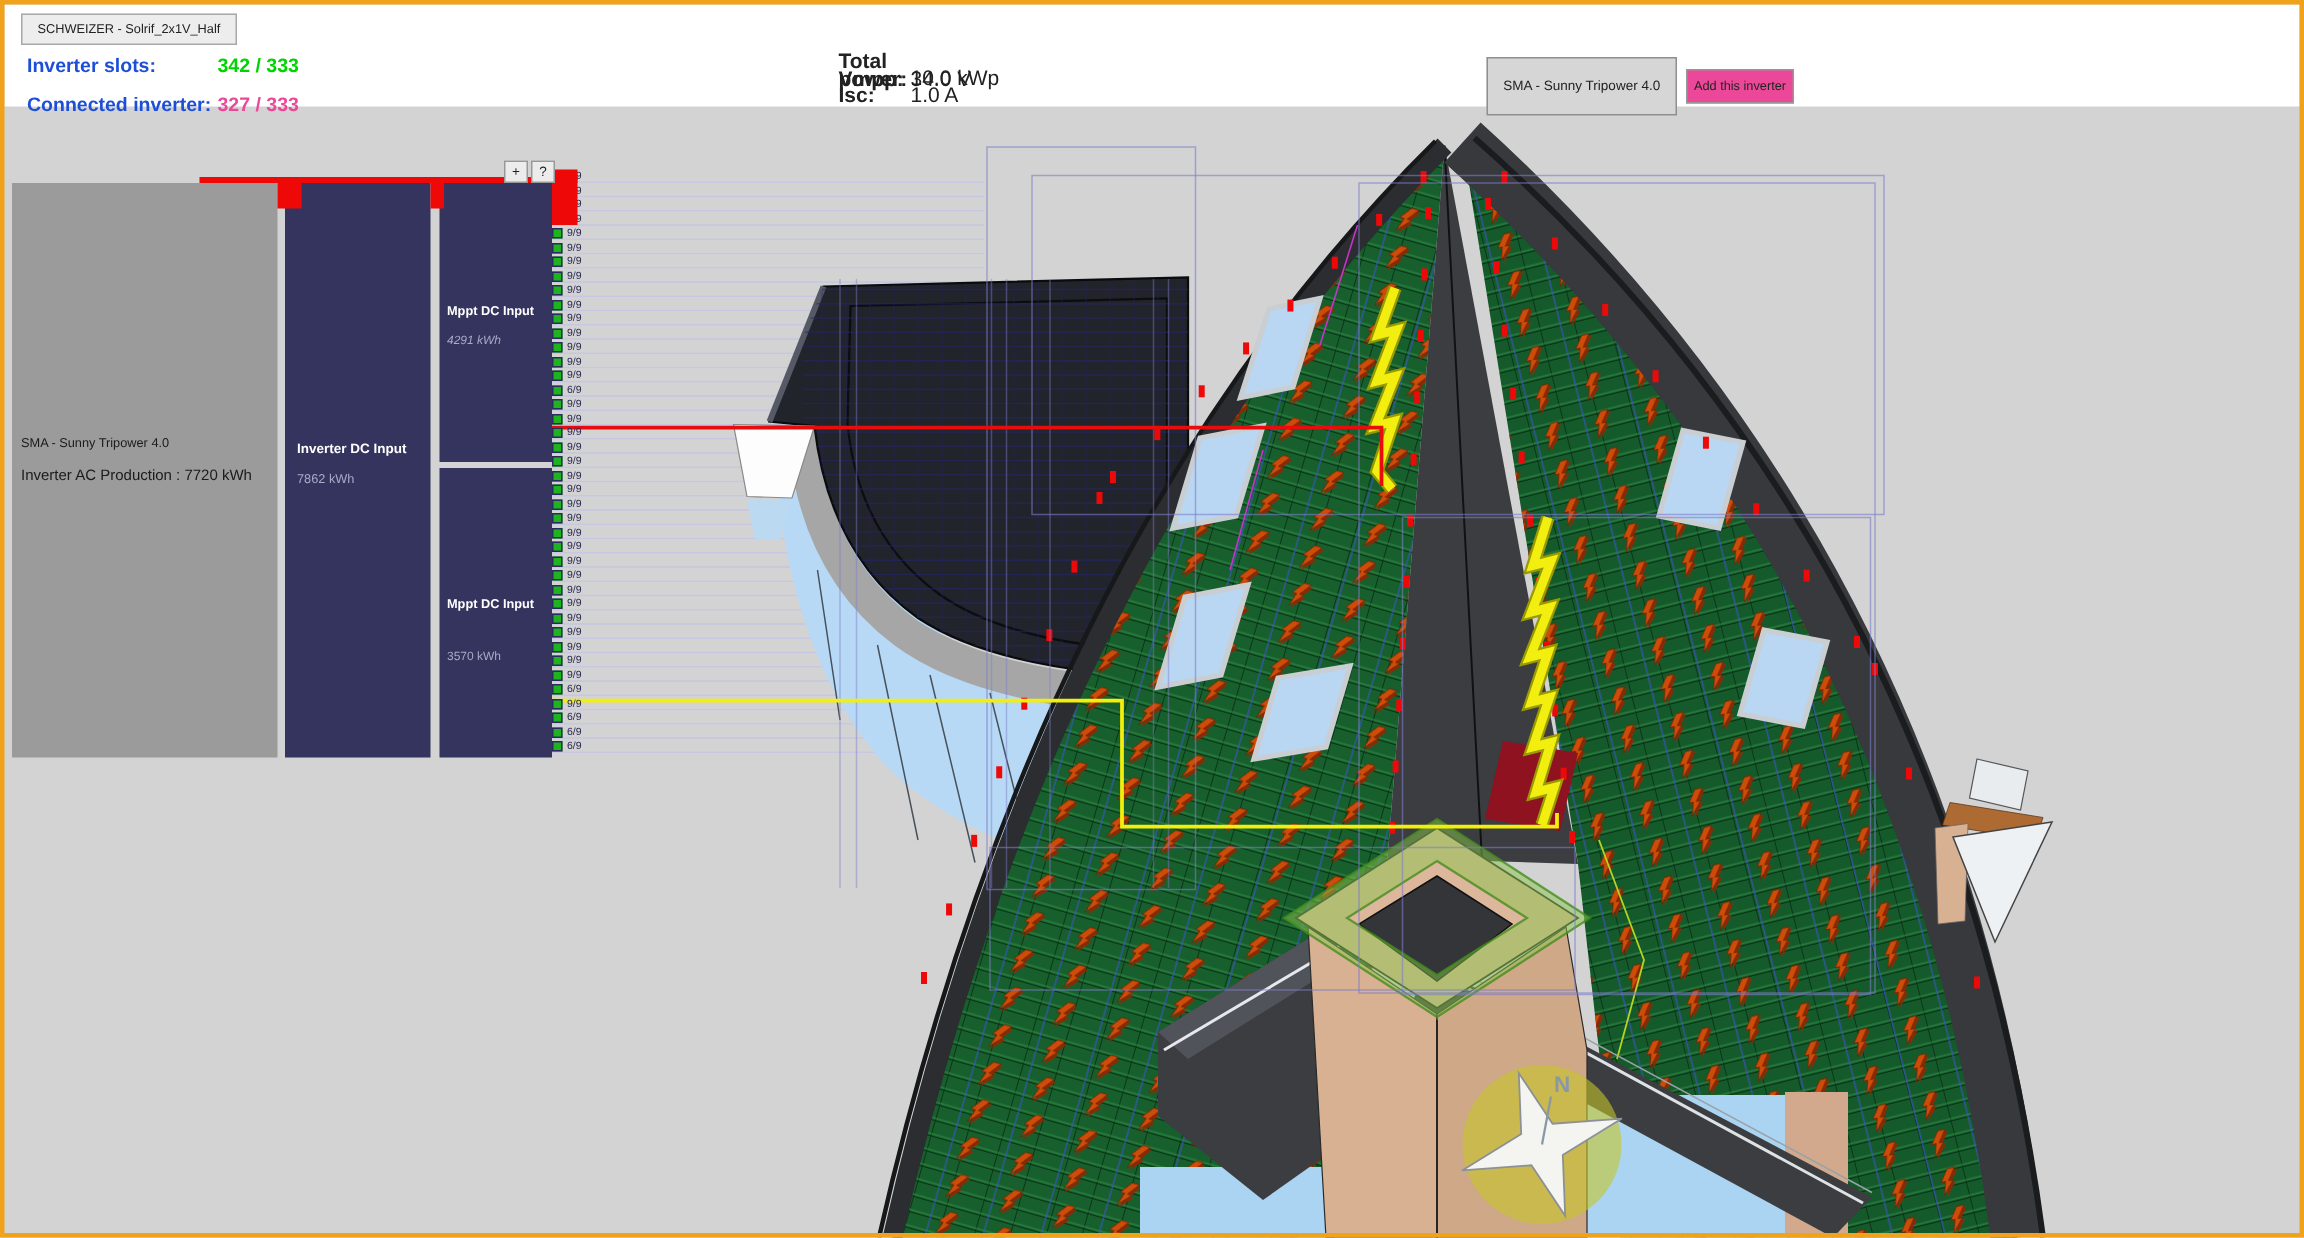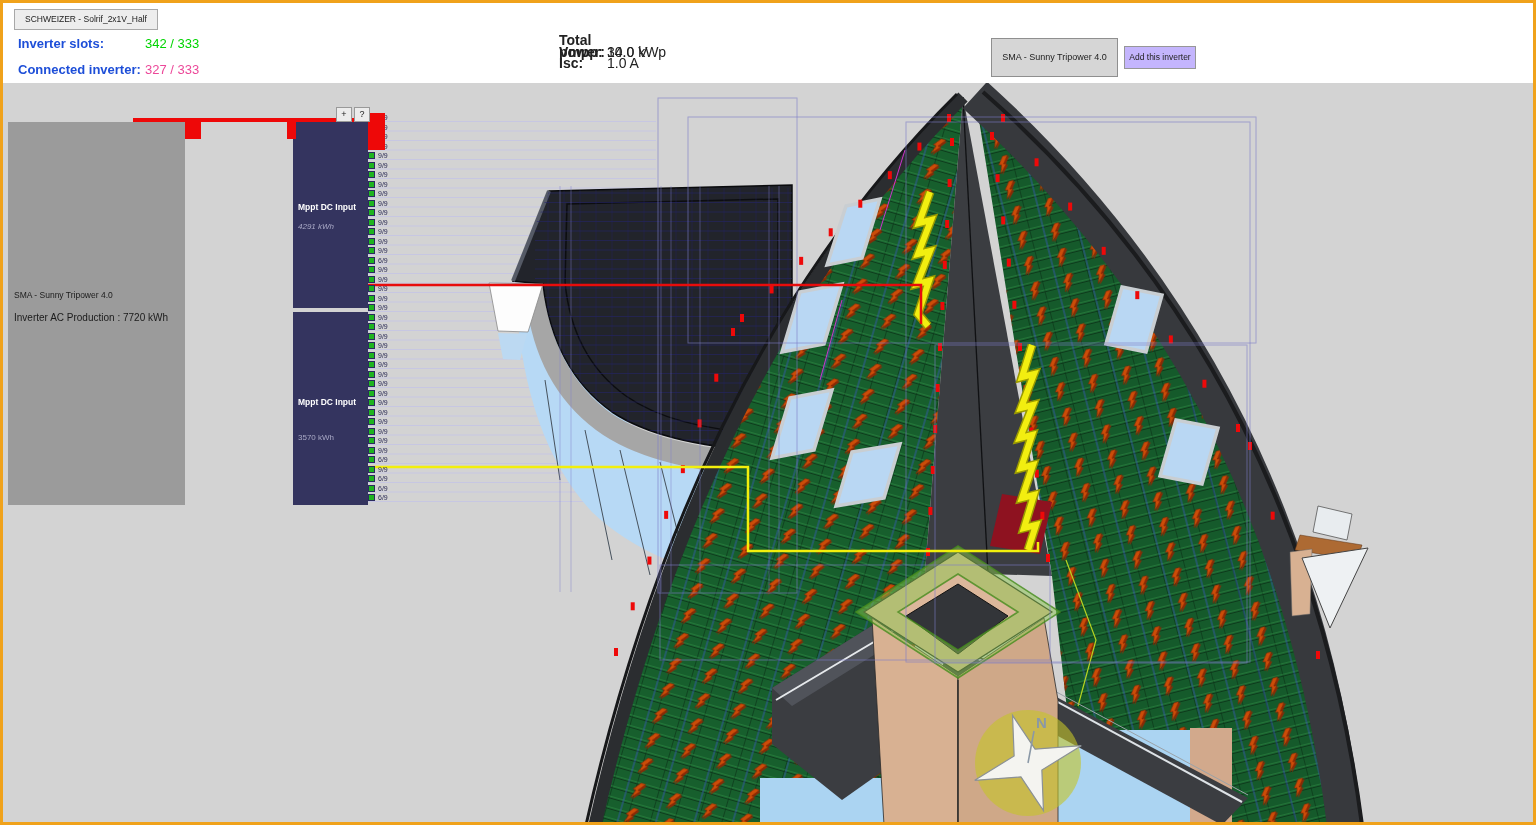--- a/index.html
+++ b/index.html
@@ -1,30 +1,30 @@
 <!DOCTYPE html>
 <html><head>
 <meta charset="utf-8">
 <style>
   html,body{margin:0;padding:0;background:#bbb;}
   .app{position:relative;width:1536px;height:825px;background:#d3d3d3;overflow:hidden;
        font-family:"Liberation Sans",sans-serif;-webkit-font-smoothing:antialiased;}
   .frame{position:absolute;inset:0;border:3px solid #f0a21b;z-index:60;pointer-events:none;}
   
-  .header{position:absolute;left:3px;top:3px;width:1530px;height:80px;background:#ffffff;z-index:10;}
+  .header{position:absolute;left:3px;top:3px;width:1530px;height:68px;background:#ffffff;z-index:10;}
   .tab{position:absolute;left:11px;top:6px;height:19px;padding:0 10px;background:#ededed;
        border:1px solid #a8a8a8;font-size:8.5px;line-height:19px;color:#222;}
   .hrow{position:absolute;left:15px;font-size:13px;font-weight:bold;color:#1d4ed8;white-space:nowrap;}
-  .hval{position:absolute;left:142px;font-size:13px;font-weight:normal;white-space:nowrap;}
+  .hval{position:absolute;left:142px;font-size:13px;font-weight:bold;white-space:nowrap;}
   .specs{position:absolute;left:556px;top:32px;font-size:14px;color:#222;}
   .specs .srow2{height:11.5px;line-height:11.5px;}
   .specs .lab{display:inline-block;width:48px;font-weight:bold;}
   .btn-big{position:absolute;left:988px;top:35px;width:125px;height:37px;background:#d6d6d6;
        border:1px solid #8f8f8f;font-size:9px;color:#222;text-align:center;line-height:37px;cursor:pointer;}
-  .btn-add{position:absolute;left:1121px;top:43px;width:70px;height:21px;background:#c4b5fd;
+  .btn-add{position:absolute;left:1121px;top:43px;width:70px;height:21px;background:#ec4899;
        border:1px solid #979797;font-size:8.5px;color:#222;text-align:center;line-height:20px;cursor:pointer;}
   
   .panel{position:absolute;z-index:5;}
   .panel span{position:absolute;white-space:nowrap;}
   #p-inv{left:8px;top:122px;width:177px;height:383px;background:#9b9b9b;}
   #p-inv .t1{left:6px;top:168px;font-size:8.5px;color:#1b1b1b;}
   #p-inv .t2{left:6px;top:190px;font-size:10px;color:#1b1b1b;}
   #p-dc{left:190px;top:122px;width:97px;height:383px;background:#34345f;}
   #p-dc .t1{left:8px;top:172px;font-size:9px;font-weight:bold;color:#fff;}
   #p-dc .t2{left:8px;top:192px;font-size:8.5px;color:#a9a9c6;}
@@ -343,20 +343,24 @@
       <div class="srow2"><span class="lab">Isc:</span><span>1.0 A</span></div>
     </div>
     <div class="btn-big">SMA - Sunny Tripower 4.0</div>
     <div class="btn-add">Add this inverter</div>
   </div>
 
   <div class="panel" id="p-inv">
     <span class="t1">SMA - Sunny Tripower 4.0</span>
     <span class="t2">Inverter AC Production : 7720 kWh</span>
   </div>
+  <div class="panel" id="p-dc">
+    <span class="t1">Inverter DC Input</span>
+    <span class="t2">7862 kWh</span>
+  </div>
   <div class="panel" id="p-m1">
     <span class="t1">Mppt DC Input</span>
     <span class="t2">4291 kWh</span>
   </div>
   <div class="panel" id="p-m2">
     <span class="t1">Mppt DC Input</span>
     <span class="t2">3570 kWh</span>
   </div>
 
   <div class="redbar"></div>

